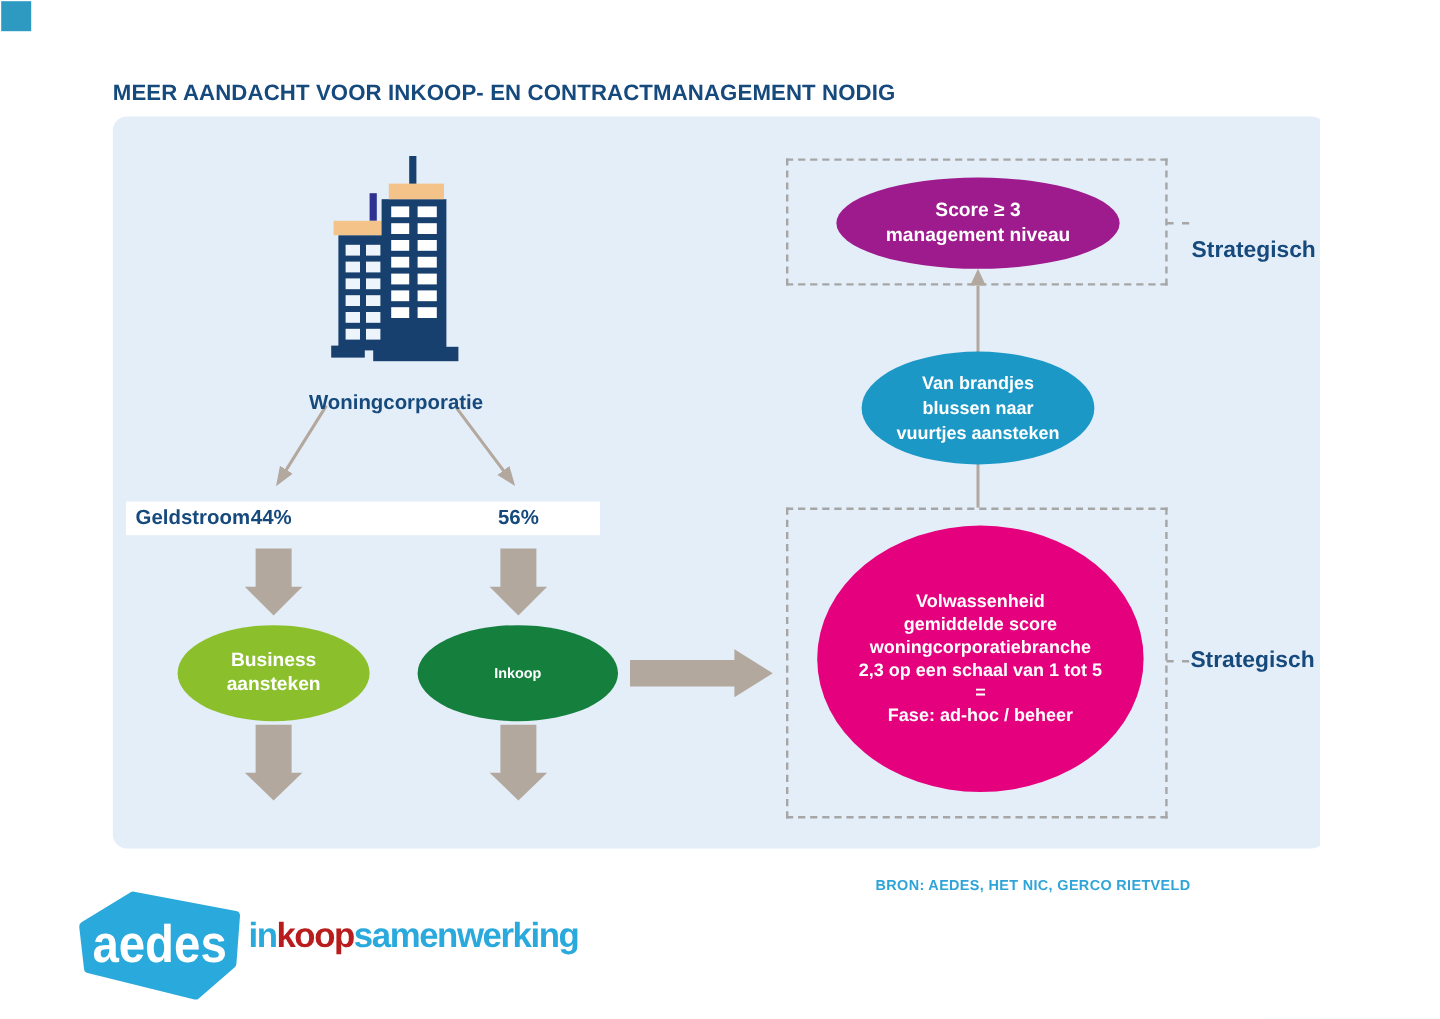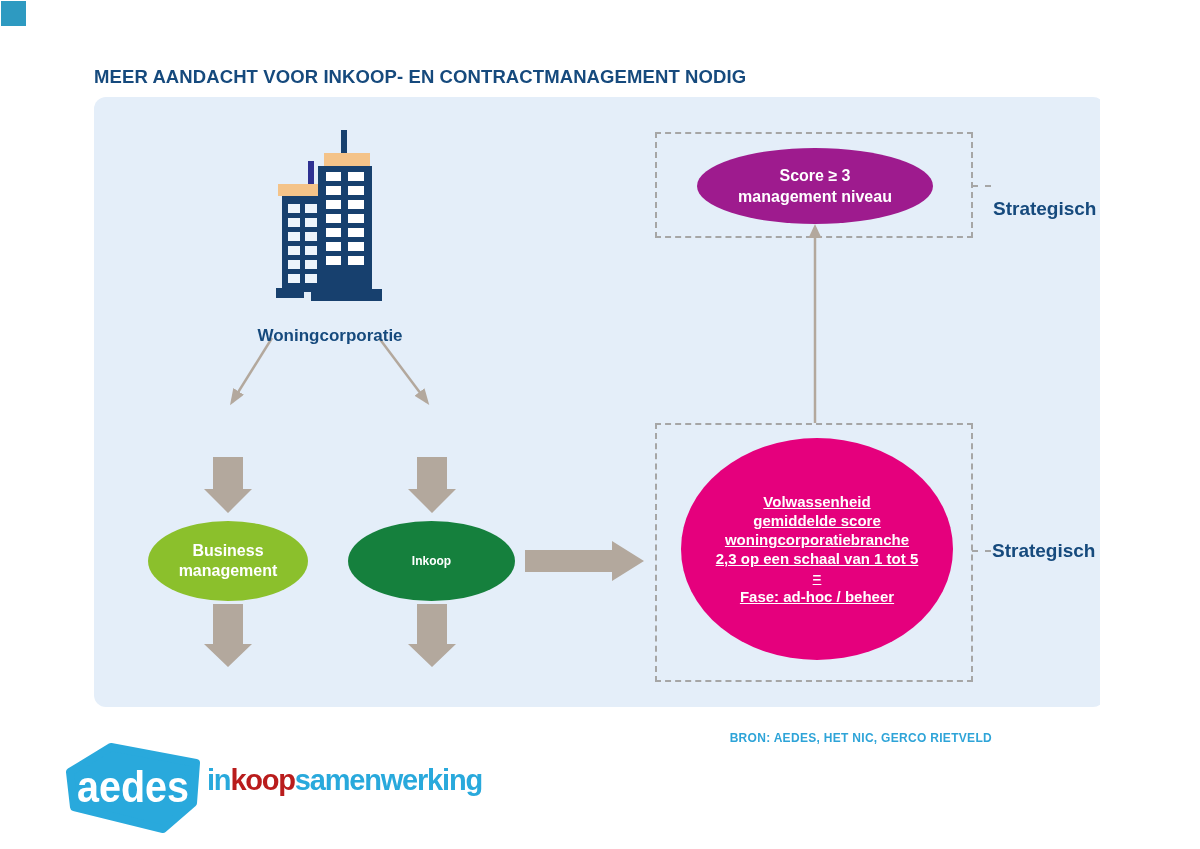--- a/index.html
+++ b/index.html
@@ -42,21 +42,21 @@
   .bar-v2{left:310px;}
 
   .ellipse{
     position:absolute;border-radius:50%;z-index:3;
     display:flex;flex-direction:column;align-items:center;justify-content:center;
     color:#ffffff;font-weight:bold;text-align:right;
   }
   .ellipse .line{white-space:nowrap;}
   .ellipse-business{left:148px;top:521px;width:160px;height:80px;background:#8bc02c;font-size:16px;line-height:20px;}
   .ellipse-inkoop{left:348px;top:521px;width:167px;height:80px;background:#15803d;font-size:12px;line-height:20px;}
-  .ellipse-maturity{left:681px;top:438px;width:272px;height:222px;background:#e5007d;font-size:15px;line-height:19px;text-decoration:underline;}
+  .ellipse-maturity{left:681px;top:438px;width:272px;height:222px;background:#e5007d;font-size:15px;line-height:19px;}
   .ellipse-transition{left:718px;top:293px;width:194px;height:94px;background:#1b98c6;font-size:15px;line-height:21px;}
   .ellipse-strategic{left:697px;top:148px;width:236px;height:76px;background:#9e1b8e;font-size:16px;line-height:21px;}
 
   .dash-box{position:absolute;border:2px dashed #a6a6a6;box-sizing:border-box;z-index:1;}
   .box-strategisch{left:655px;top:132px;width:318px;height:106px;}
   .box-operationeel{left:655px;top:423px;width:318px;height:259px;}
 
   .label-connector{position:absolute;width:19px;height:0;border-top:2px dashed #a6a6a6;z-index:1;}
   .conn-strategisch{left:972px;top:185px;}
   .conn-operationeel{left:972px;top:550px;}
@@ -148,42 +148,52 @@
         <rect x="348" y="242" width="16" height="9"></rect>
       <rect x="326" y="256" width="15" height="9"></rect>
         <rect x="348" y="256" width="16" height="9"></rect>
     </g>
     <rect x="276" y="288" width="28" height="10" fill="#17406e"></rect>
     <rect x="311" y="289" width="71" height="12" fill="#17406e"></rect>
   </svg>
 
   <div class="building-label">Woningcorporatie</div>
 
+  <div class="white-bar bar-geldstroom">
+    <span class="bar-label">Geldstroom</span>
+    <span class="bar-v1">44%</span>
+    <span class="bar-v2">56%</span>
+  </div>
 
   <div class="ellipse ellipse-business">
     <div class="line">Business</div>
-    <div class="line">management</div>
+    <div class="line">aansteken</div>
   </div>
   <div class="ellipse ellipse-inkoop">
     <div class="line">Inkoop</div>
   </div>
 
 
   <div class="dash-box box-strategisch"></div>
   <div class="dash-box box-operationeel"></div>
   <div class="label-connector conn-strategisch"></div>
   <div class="label-connector conn-operationeel"></div>
   <div class="side-label label-strategisch">Strategisch</div>
   <div class="side-label label-operationeel">Strategisch</div>
 
   <div class="ellipse ellipse-strategic">
     <div class="line">Score ≥ 3</div>
     <div class="line">management niveau</div>
   </div>
 
+  <div class="ellipse ellipse-transition">
+    <div class="line">Van brandjes</div>
+    <div class="line">blussen naar</div>
+    <div class="line">vuurtjes aansteken</div>
+  </div>
 
   <div class="ellipse ellipse-maturity">
     <div class="line">Volwassenheid</div>
     <div class="line">gemiddelde score</div>
     <div class="line">woningcorporatiebranche</div>
     <div class="line">2,3 op een schaal van 1 tot 5</div>
     <div class="line">=</div>
     <div class="line">Fase: ad-hoc / beheer</div>
   </div>
 

